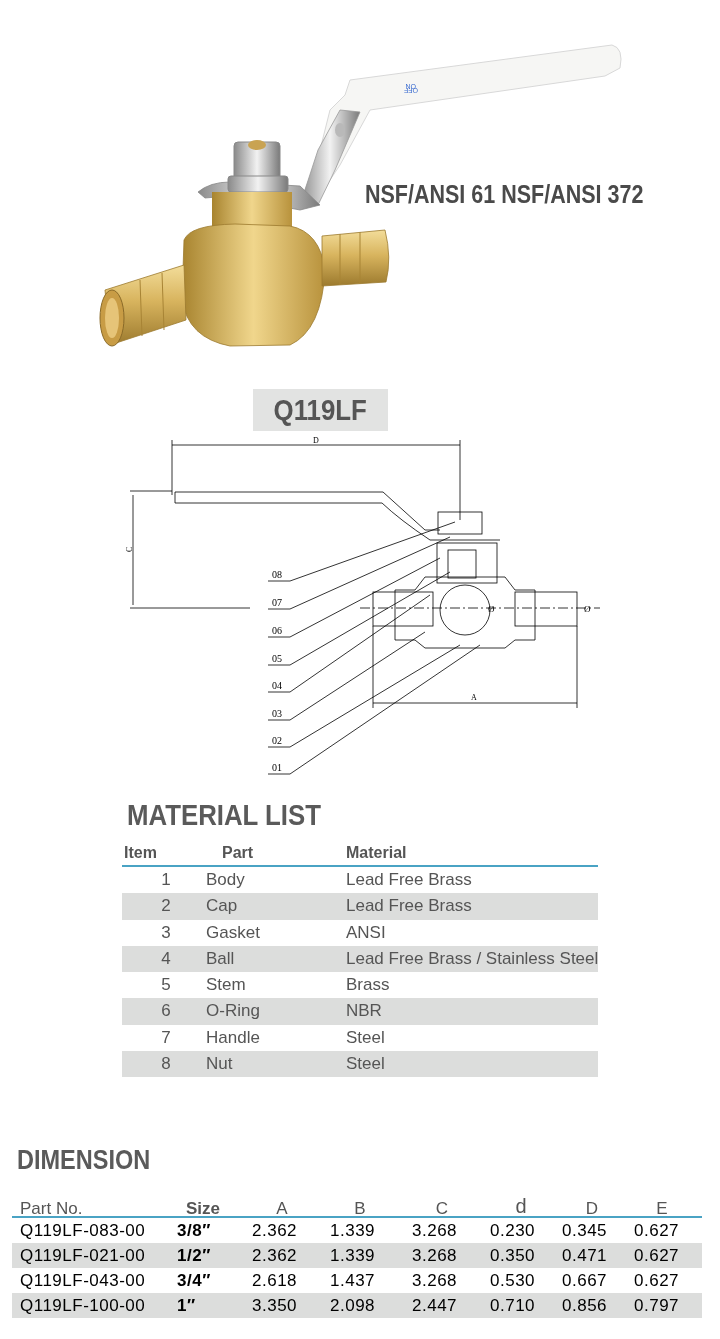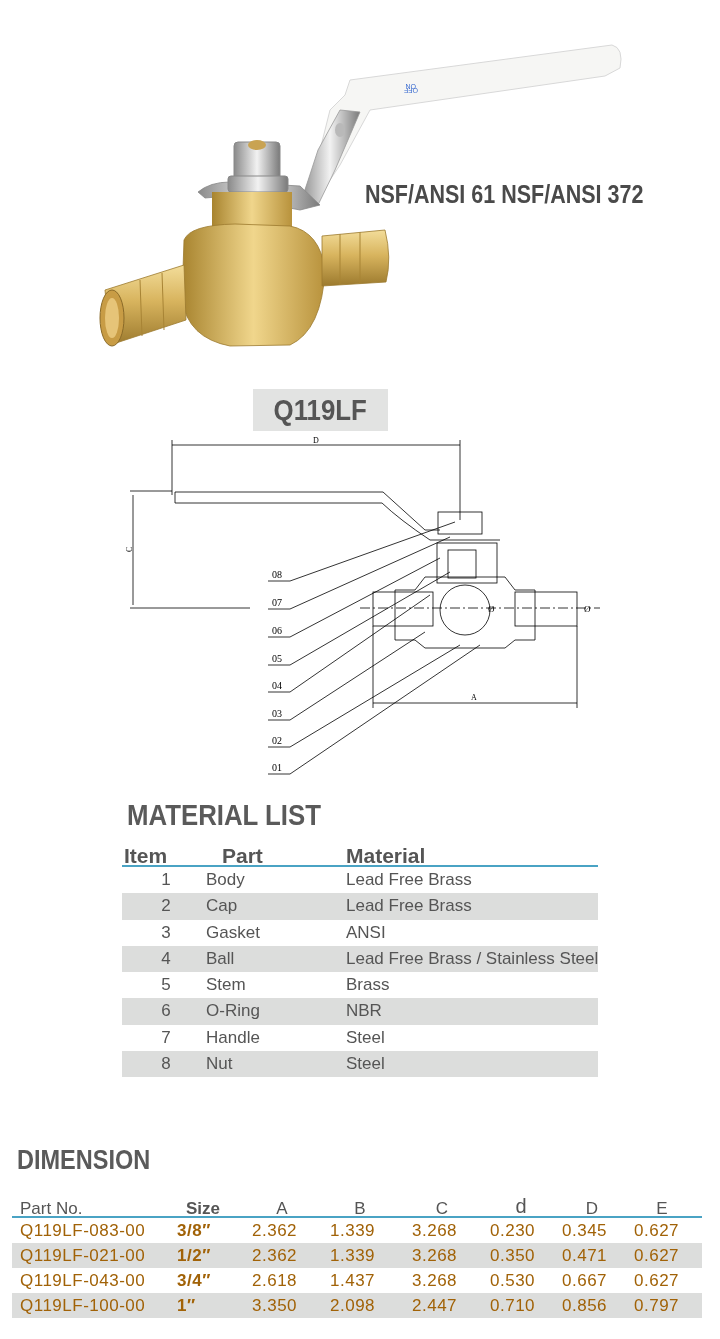--- a/index.html
+++ b/index.html
@@ -12,34 +12,34 @@
   .model-badge { left:253px; top:359px; width:135px; height:42px; background:#e2e3e2; display:flex; align-items:center; justify-content:center;margin-top:30px; }
   .model-badge span { font-size:30px; font-weight:bold; color:#555; transform:scaleX(0.86); display:inline-block; }
 
   
   #drawing { left:120px; top:430px; width:480px; height:350px; }
 
   
   .mat-title { left:127px; top:798px; font-size:30px; font-weight:bold; color:#5a5a5a; transform:scaleX(0.86); transform-origin:left top; white-space:nowrap; }
   .mat-table { left:122px; top:842px; width:476px; }
   .mat-head { height:23px; border-bottom:2px solid #4aa3c4; position:relative; }
-  .mat-head span { position:absolute; top:2px; font-size:21px; font-weight:bold; color:#555; }
+  .mat-head span { position:absolute; top:2px; font-size:16px; font-weight:bold; color:#555; }
   .mat-row { height:26.3px; position:relative; font-size:17px; color:#555; }
   .mat-row.shade { background:#dcdddc; }
   .mat-row span { position:absolute; top:3px; white-space:nowrap; }
   .c-item { left:34px; width:20px; text-align:center; }
   .c-part { left:84px; }
   .c-mat { left:224px; }
 
   
   .dim-title { left:17px; top:1144px; font-size:28px; font-weight:bold; color:#5a5a5a; transform:scaleX(0.84); transform-origin:left top; white-space:nowrap; }
   .dim-table { left:12px; top:1188px; width:690px; }
   .dim-head { height:28px; border-bottom:2px solid #4aa3c4; position:relative; }
   .dim-head span { position:absolute; top:5px; font-size:17px; color:#555; text-align:center;margin-top:6px; }
-  .dim-row { height:25px; position:relative; font-size:17px; color:#a16207; letter-spacing:0.5px; }
+  .dim-row { height:25px; position:relative; font-size:17px; color:#000000; letter-spacing:0.5px; }
   .dim-row.shade { background:#dcdddc; }
   .dim-row span { position:absolute; top:3px; text-align:left; white-space:nowrap; }
   .d0 { left:8px !important; text-align:left !important; }
   .d1 { left:165px; width:52px;font-weight:bold; }
   .d2 { left:240px; width:60px; }
   .d3 { left:318px; width:60px; }
   .d4 { left:400px; width:60px; }
   .d5 { left:478px; width:62px; }
   .d6 { left:550px; width:60px; }
   .d7 { left:622px; width:56px; }

